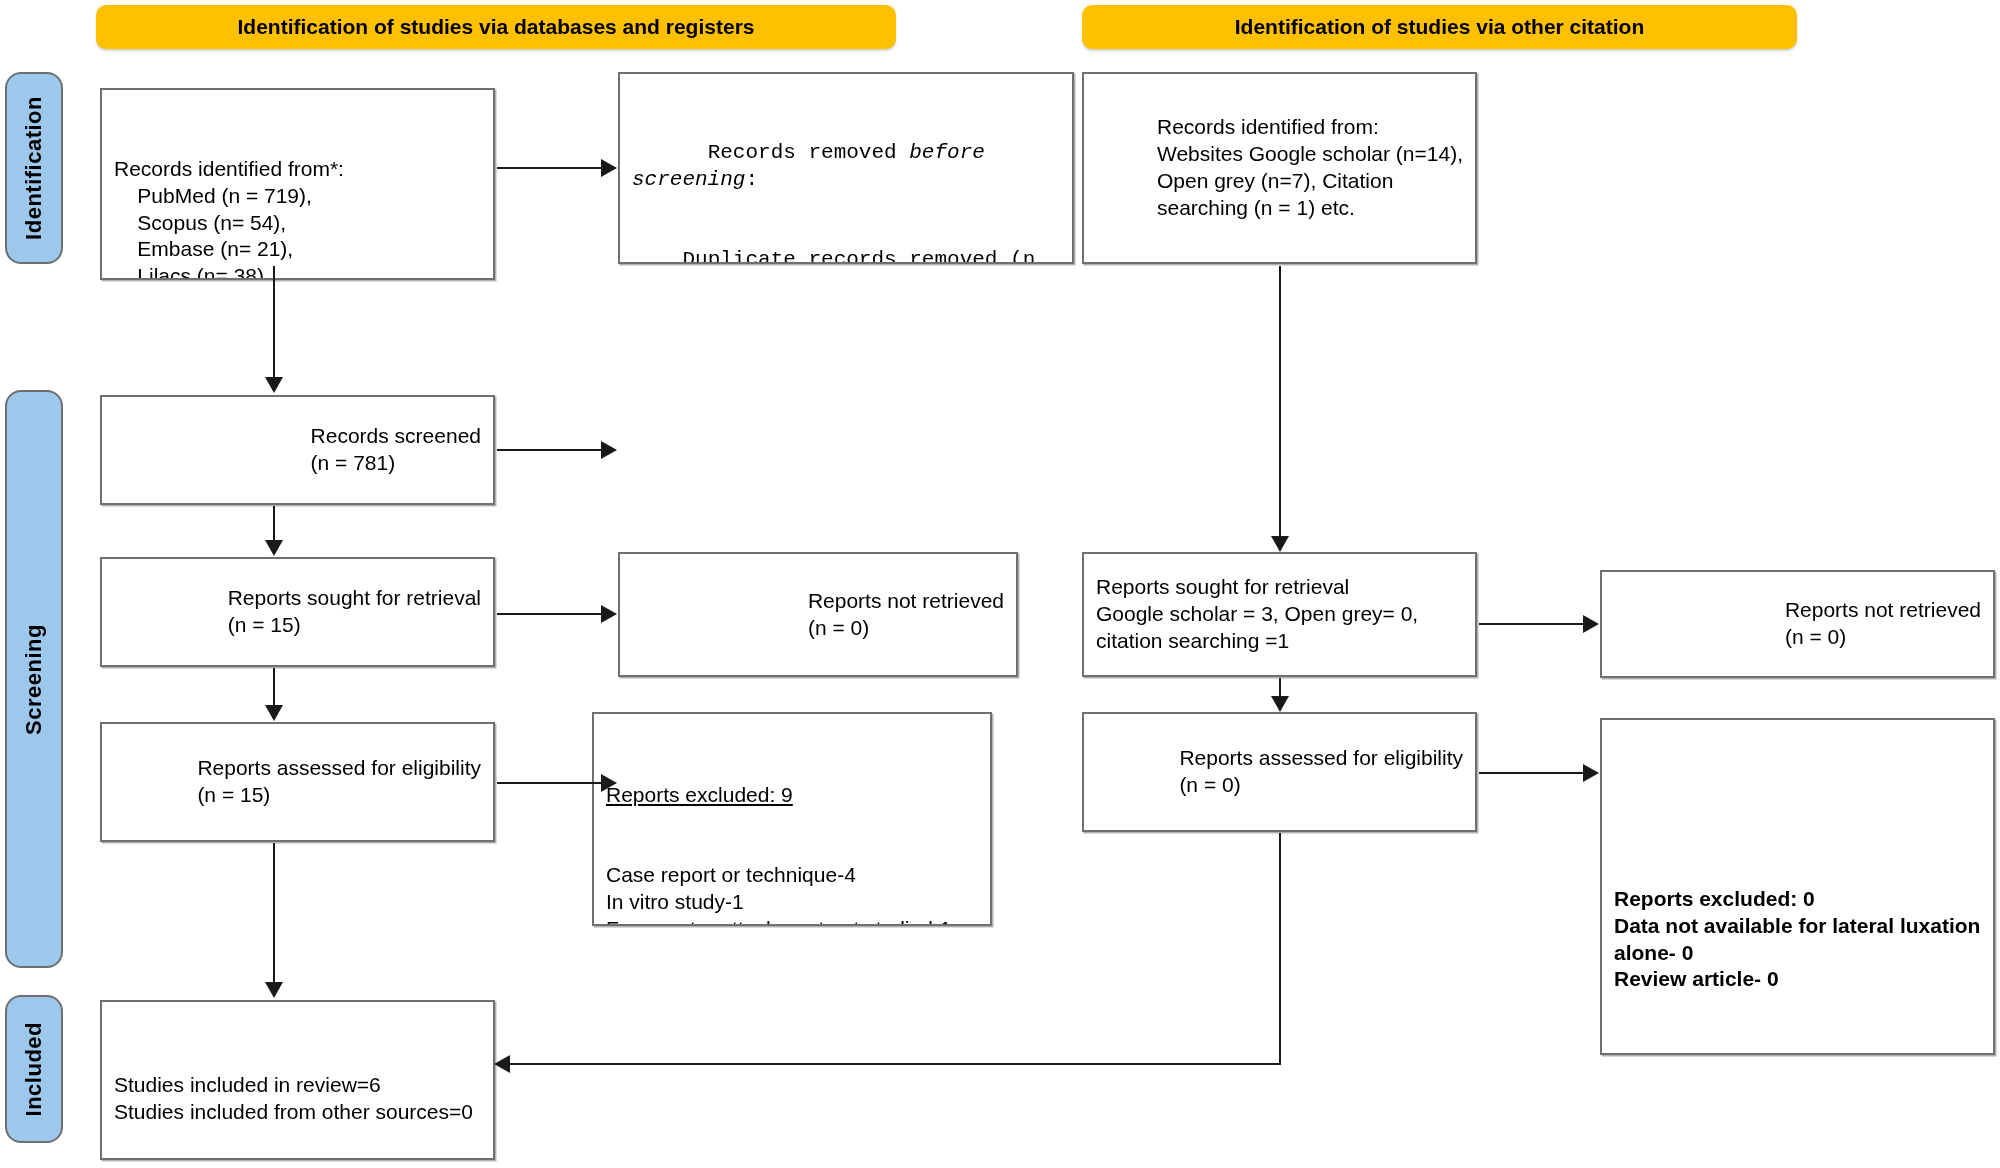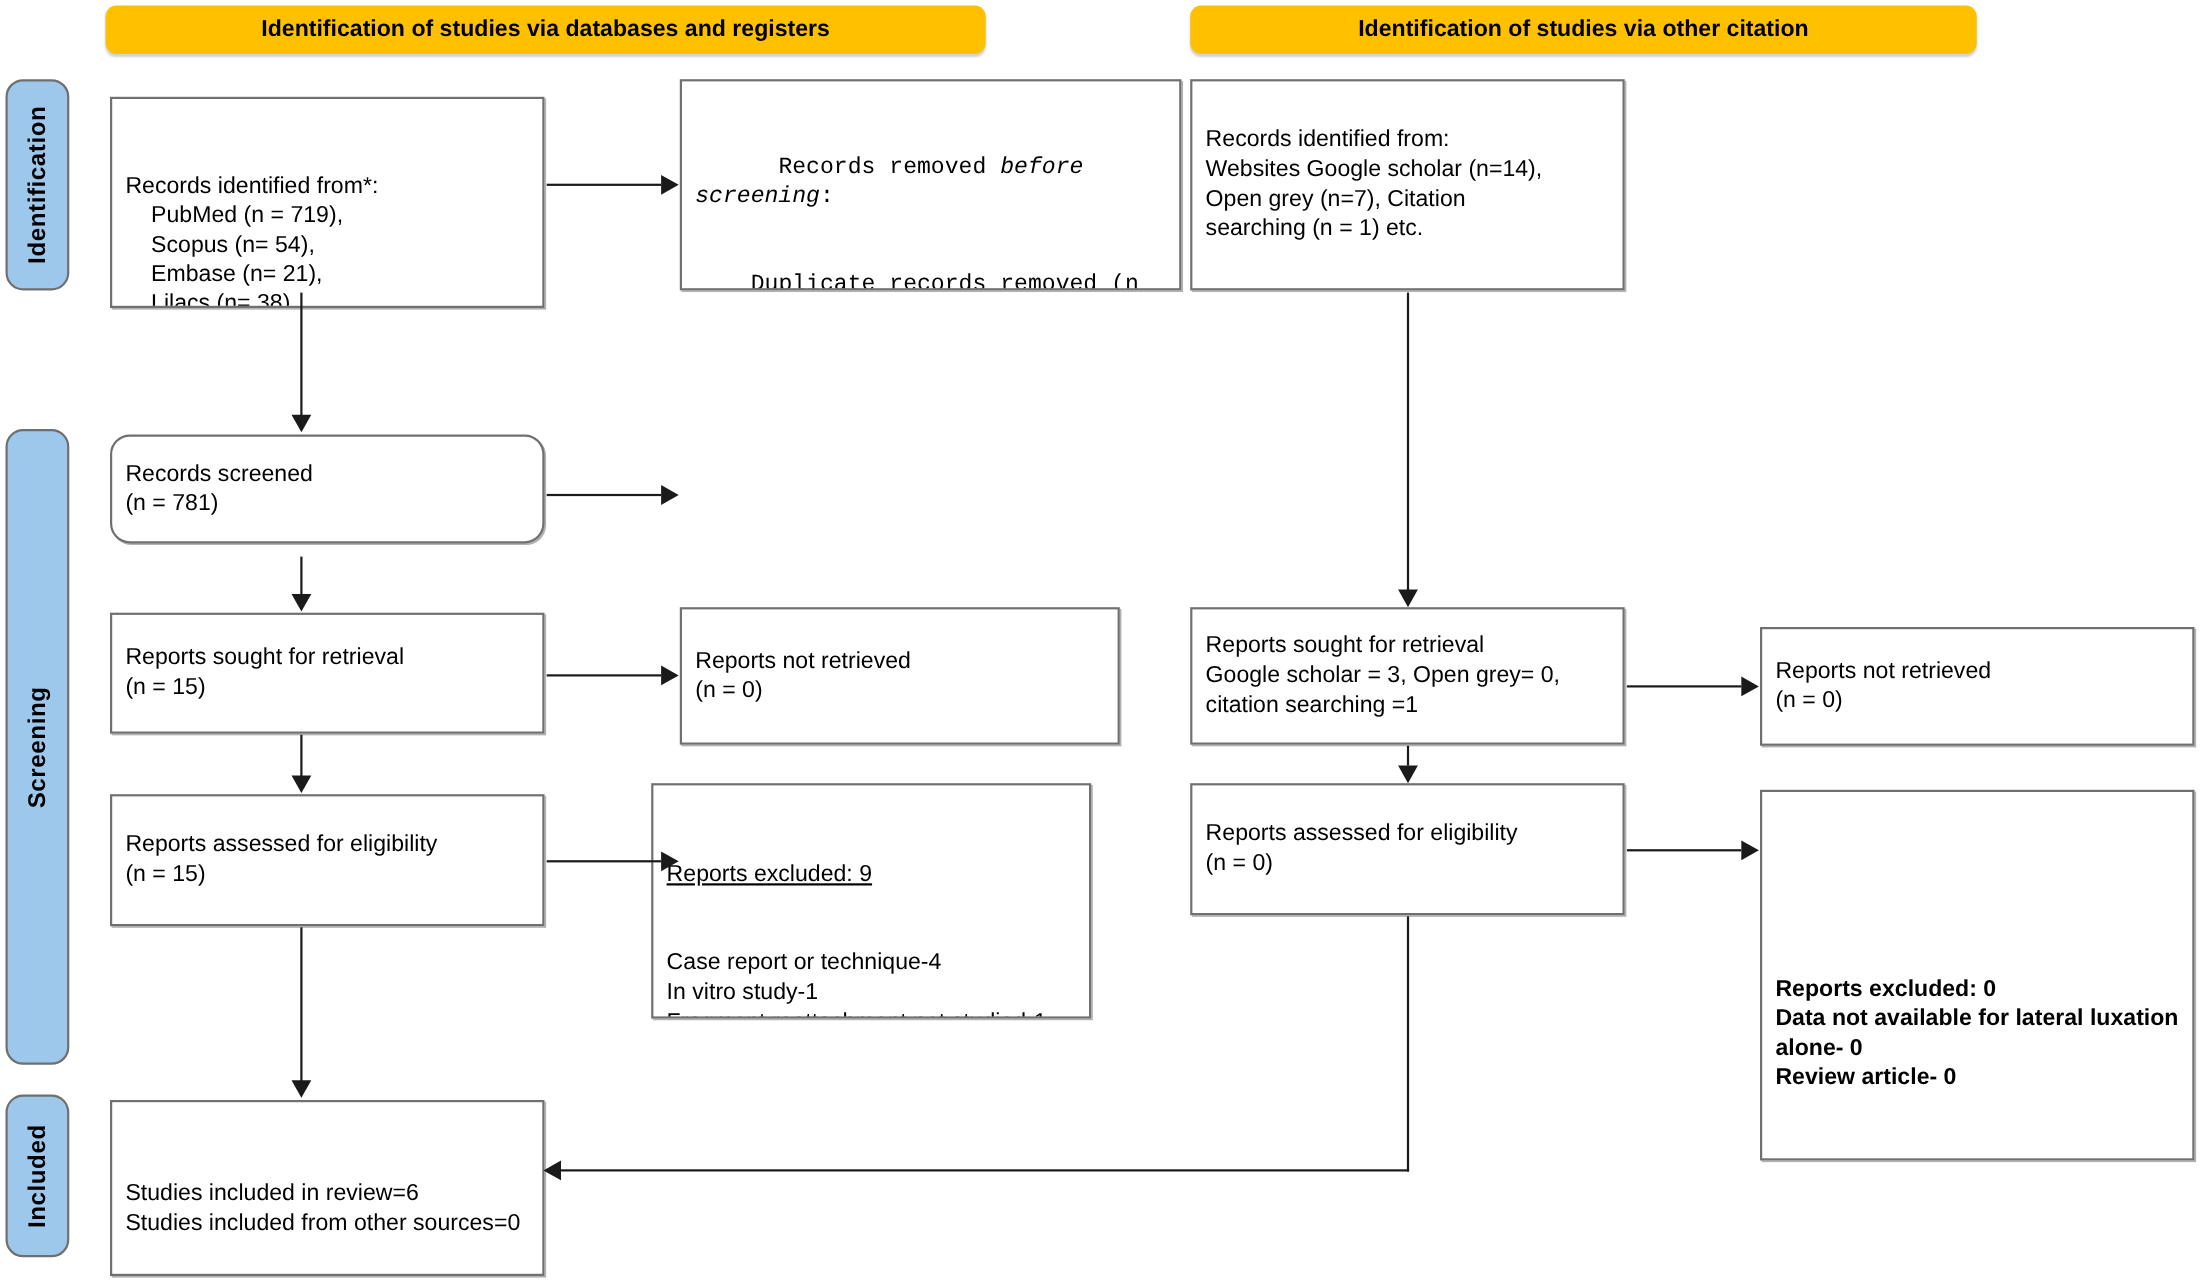--- a/index.html
+++ b/index.html
@@ -55,20 +55,21 @@
     background:#ffffff;
     border:2px solid #707070;
     box-sizing:border-box;
     padding:22px 12px;
     font-size:21px;
     line-height:1.28;
     color:#000;
     box-shadow:1.5px 1.5px 0 rgba(0,0,0,.30);
     white-space:pre-wrap;
     overflow:hidden;
+    justify-content:flex-end;
   }
   .box.v-center{display:flex;align-items:center;}
   .box .txt{display:block;white-space:pre-wrap;}
   em{font-style:italic;}
   .u{text-decoration:underline;}
   
   .line-h, .line-v{position:absolute;background:#1a1a1a;}
   .line-h{height:2px;}
   .line-v{width:2px;}
   .arrow-r{
@@ -131,21 +132,21 @@
 
   <div class="box" style="left:618px; top:72px; width:456px; height:192px; padding-top:12px;font-family:Liberation Mono, monospace;">
     <span>
       <span>Records removed </span><em>before screening</em><span>:</span>
     </span>
     <span class="txt">    Duplicate records removed (n = 93)
     Records marked as ineligible by automation tools (n = 0)
     Records removed for other reasons (n = 0)</span>
   </div>
 
-  <div class="box v-center" style="left:100px; top:395px; width:395px; height:99px;border-radius:18px;">
+  <div class="box v-center" style="left:100px; top:395px; width:395px; height:110px;">
     <span class="txt">Records screened
 (n = 781)</span>
   </div>
 
 
   <div class="box v-center" style="left:100px; top:557px; width:395px; height:110px;">
     <span class="txt">Reports sought for retrieval
 (n = 15)</span>
   </div>
 

